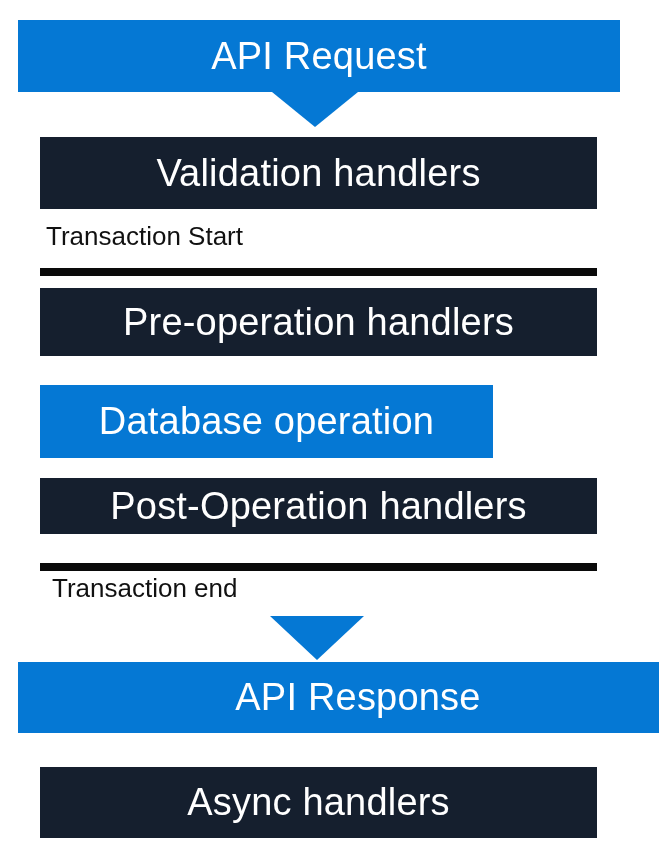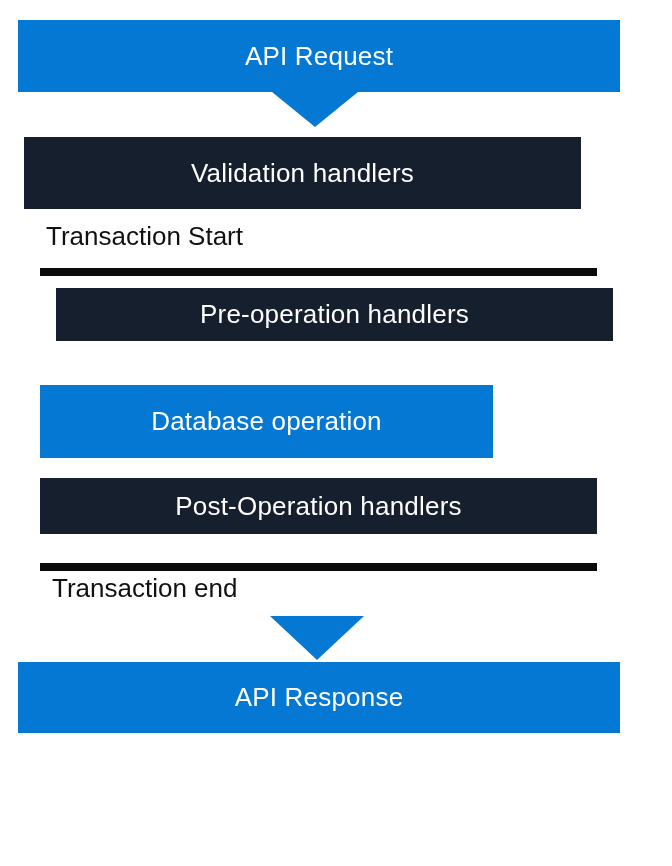--- a/index.html
+++ b/index.html
@@ -22,34 +22,34 @@
     height: 866px;
     background: var(--background);
     overflow: hidden;
   }
   .banner, .box {
     position: absolute;
     display: flex;
     align-items: center;
     justify-content: center;
     color: var(--text-light);
-    font-size: 26px;
+    font-size: 38px;
     letter-spacing: 0.2px;
     white-space: nowrap;
   }
   .banner { background: var(--accent-blue); }
   .box    { background: var(--dark-navy); }
   .box.blue { background: var(--accent-blue); }
 
   .banner-api-request  { left: 18px; top: 20px;  width: 602px; height: 72px; }
-  .box-validation      { left: 24px; top: 137px; width: 557px; height: 72px; text-align: center; }
-  .box-pre-operation   { left: 56px; top: 288px; width: 557px; height: 53px; }
+  .box-validation      { left: 40px; top: 137px; width: 557px; height: 72px; text-align: center; }
+  .box-pre-operation   { left: 40px; top: 288px; width: 557px; height: 68px; }
   .box-database        { left: 40px; top: 385px; width: 453px; height: 73px; }
   .box-post-operation  { left: 40px; top: 478px; width: 557px; height: 56px; }
-  .banner-api-response { left: 18px; top: 662px; width: 602px; height: 71px; }
+  .banner-api-response { left: 18px; top: 662px; width: 602px; height: 71px; padding-left: 39px; }
   .box-async           { left: 40px; top: 767px; width: 557px; height: 71px; }
 
   .down-arrow {
     position: absolute;
     width: 0;
     height: 0;
   }
   .arrow-top {
     left: 272px; top: 92px;
     border-left: 43px solid transparent;
@@ -105,14 +105,15 @@
   <div class="box box-post-operation">Post-Operation handlers</div>
 
   <div class="hline hline-2"></div>
 
   <div class="txn-label txn-end">Transaction end</div>
 
   <div class="down-arrow arrow-bottom"></div>
 
   <div class="banner banner-api-response">API Response</div>
 
+  <div class="box box-async">Async handlers</div>
 
 </div>
 
 </body></html>

